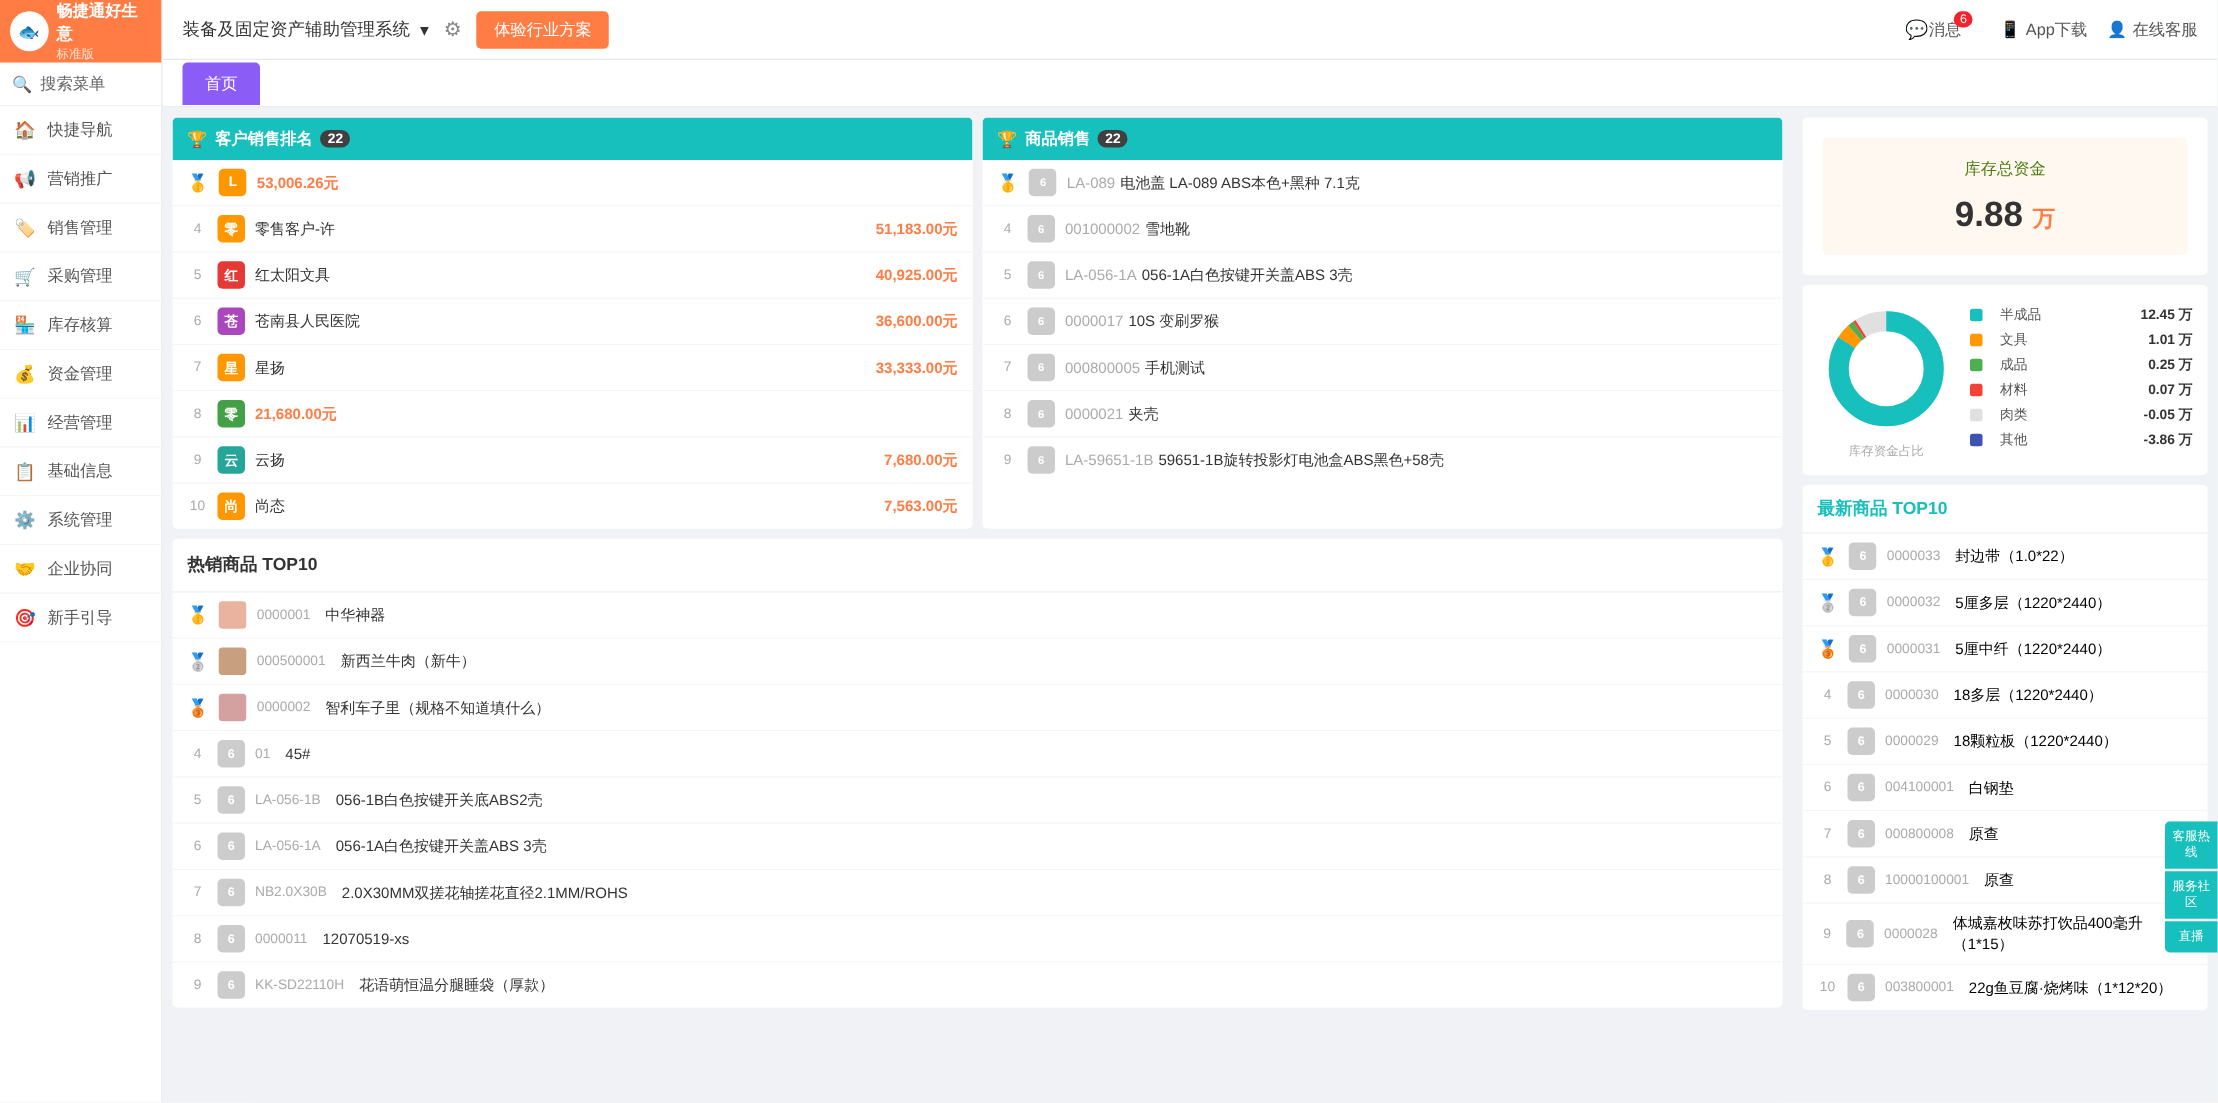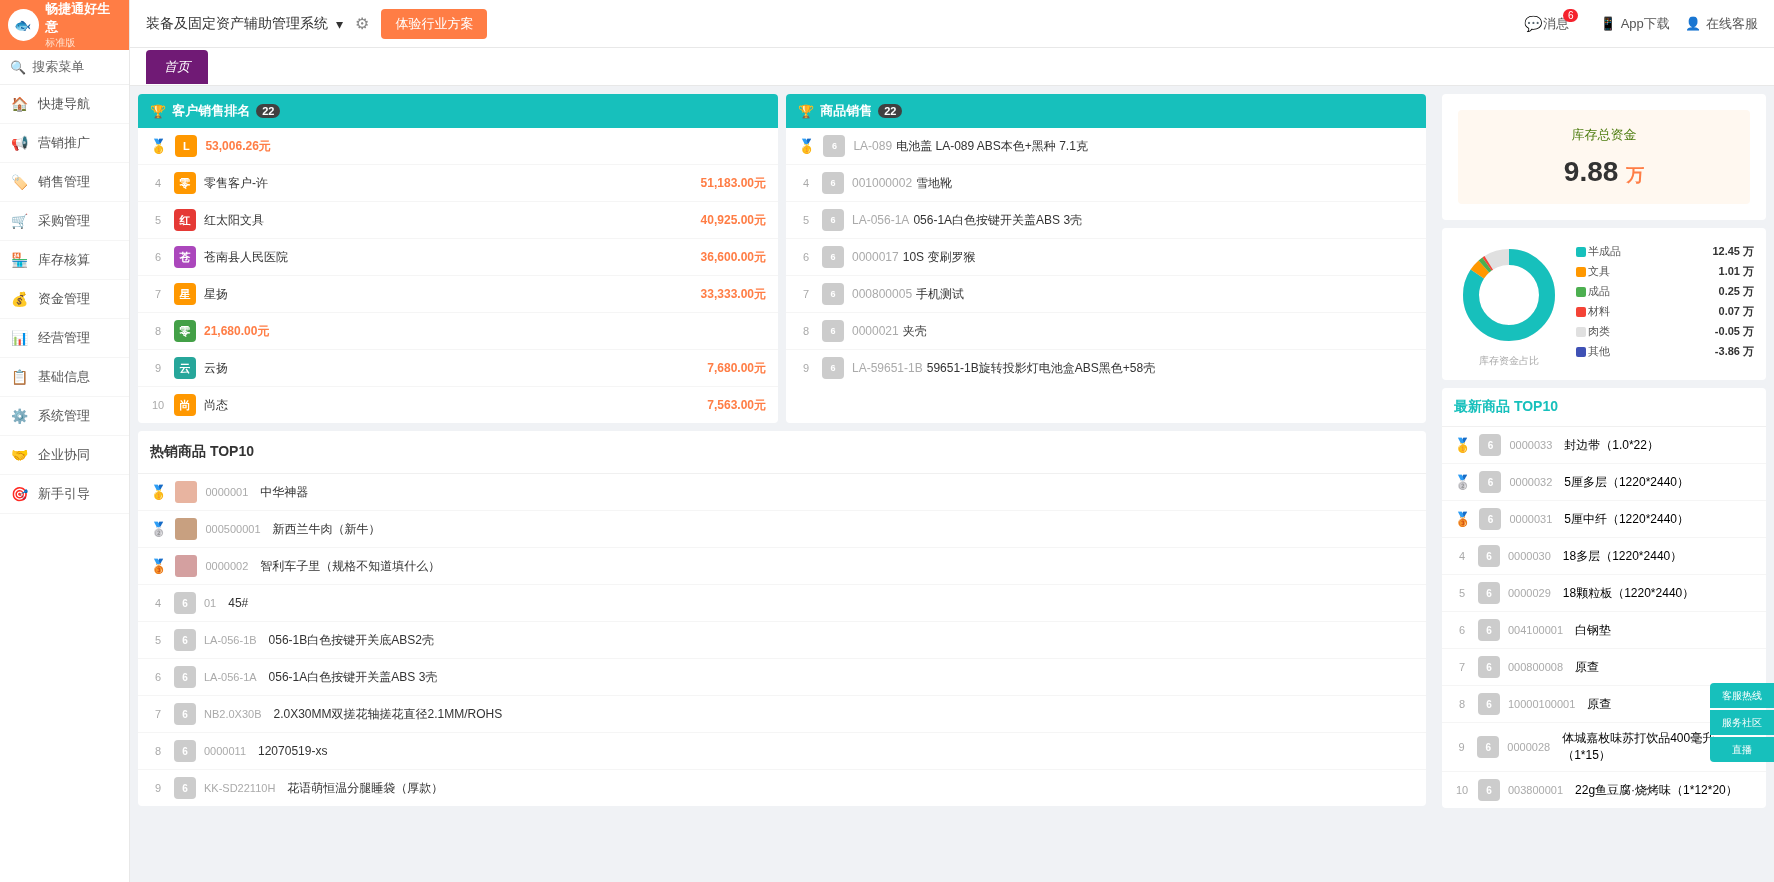--- a/index.html
+++ b/index.html
@@ -97,23 +97,22 @@
       height: 38px;
     }
     .page-tab {
       padding: 8px 18px;
       font-size: 13px;
       cursor: pointer;
       color: #555;
     }
     .page-tab.active {
       color: #fff;
-      background: #701a75;
+      background: #8b5cf6;
       border-radius: 4px 4px 0 0;
-      font-style: italic;
     }
 
     
     .content-area {
       flex: 1;
       display: flex;
       overflow: hidden;
       background: #f0f2f5;
       gap: 0;
     }
@@ -263,21 +262,21 @@
       border-radius: 4px;
       padding: 12px;
       display: flex;
       gap: 12px;
       align-items: center;
     }
     .legend { flex: 1; }
     .legend-item {
       display: flex;
       align-items: center;
-      gap: 2px;
+      gap: 14px;
       font-size: 11px;
       color: #555;
       margin-bottom: 5px;
     }
     .legend-dot {
       width: 10px;
       height: 10px;
       border-radius: 2px;
       flex-shrink: 0;
     }
@@ -315,21 +314,21 @@
       right: 0;
       bottom: 120px;
       display: flex;
       flex-direction: column;
       gap: 2px;
       z-index: 100;
     }
     .float-btn {
       background: #17c0bc;
       color: #fff;
-      width: 64px;
+      width: 42px;
       padding: 6px 4px;
       text-align: center;
       font-size: 10px;
       cursor: pointer;
       line-height: 1.3;
     }
     .float-btn:first-child { border-radius: 4px 0 0 0; }
     .float-btn:last-child { border-radius: 0 0 0 4px; }
 
     

